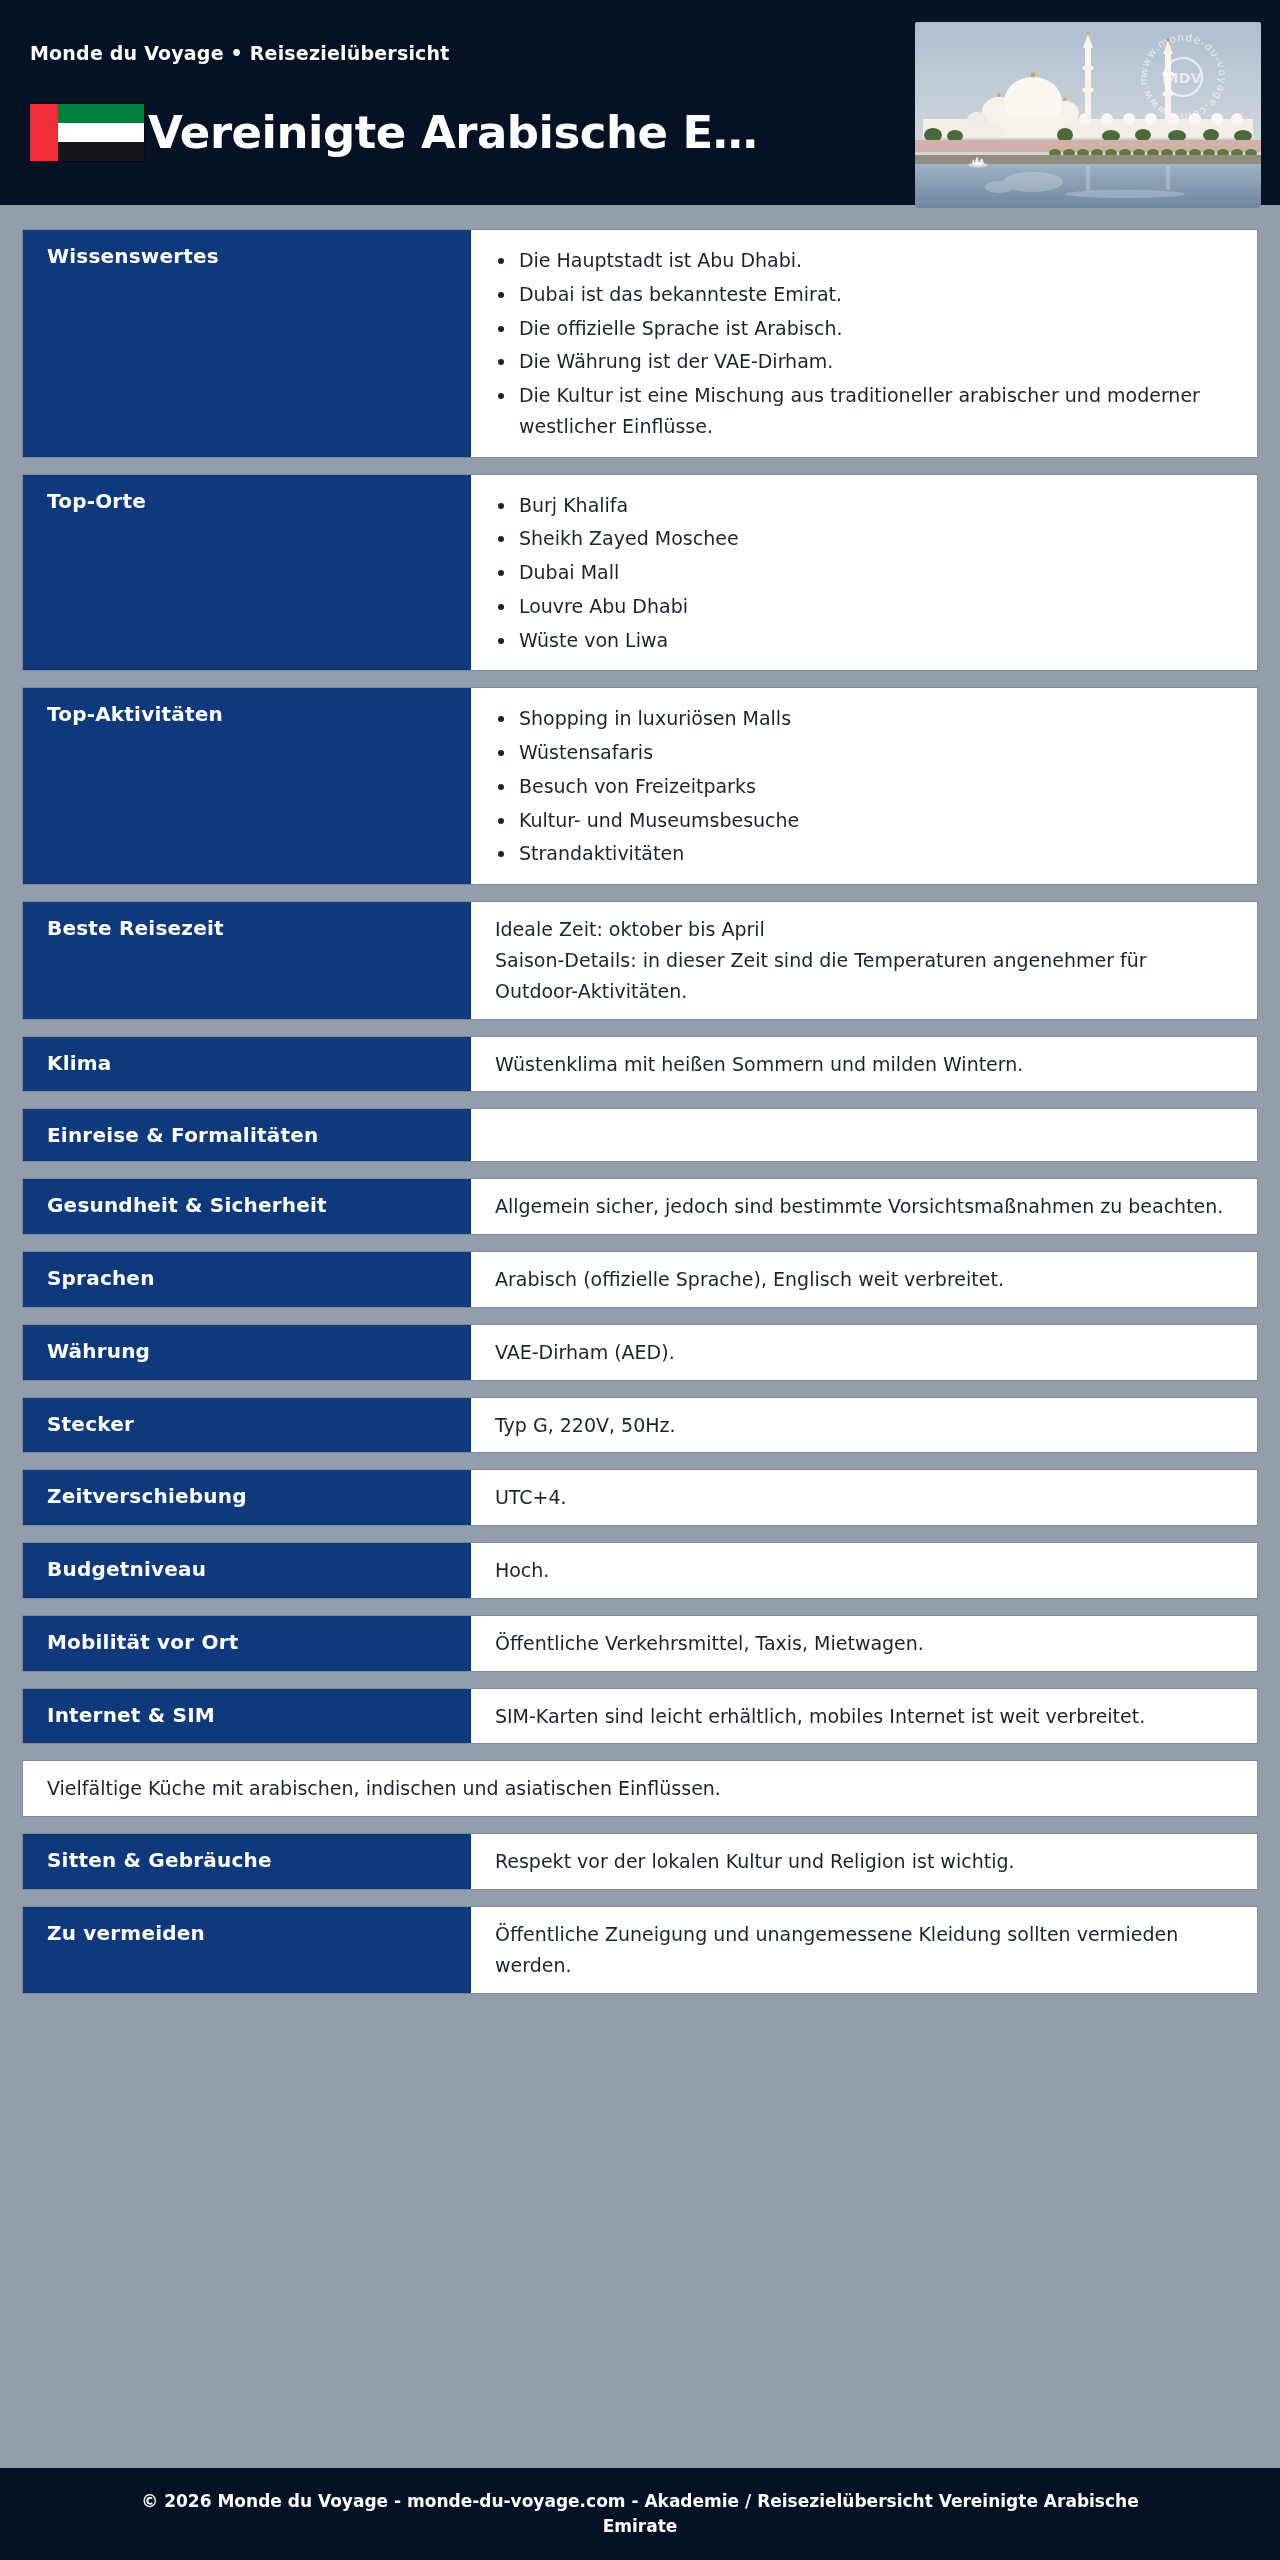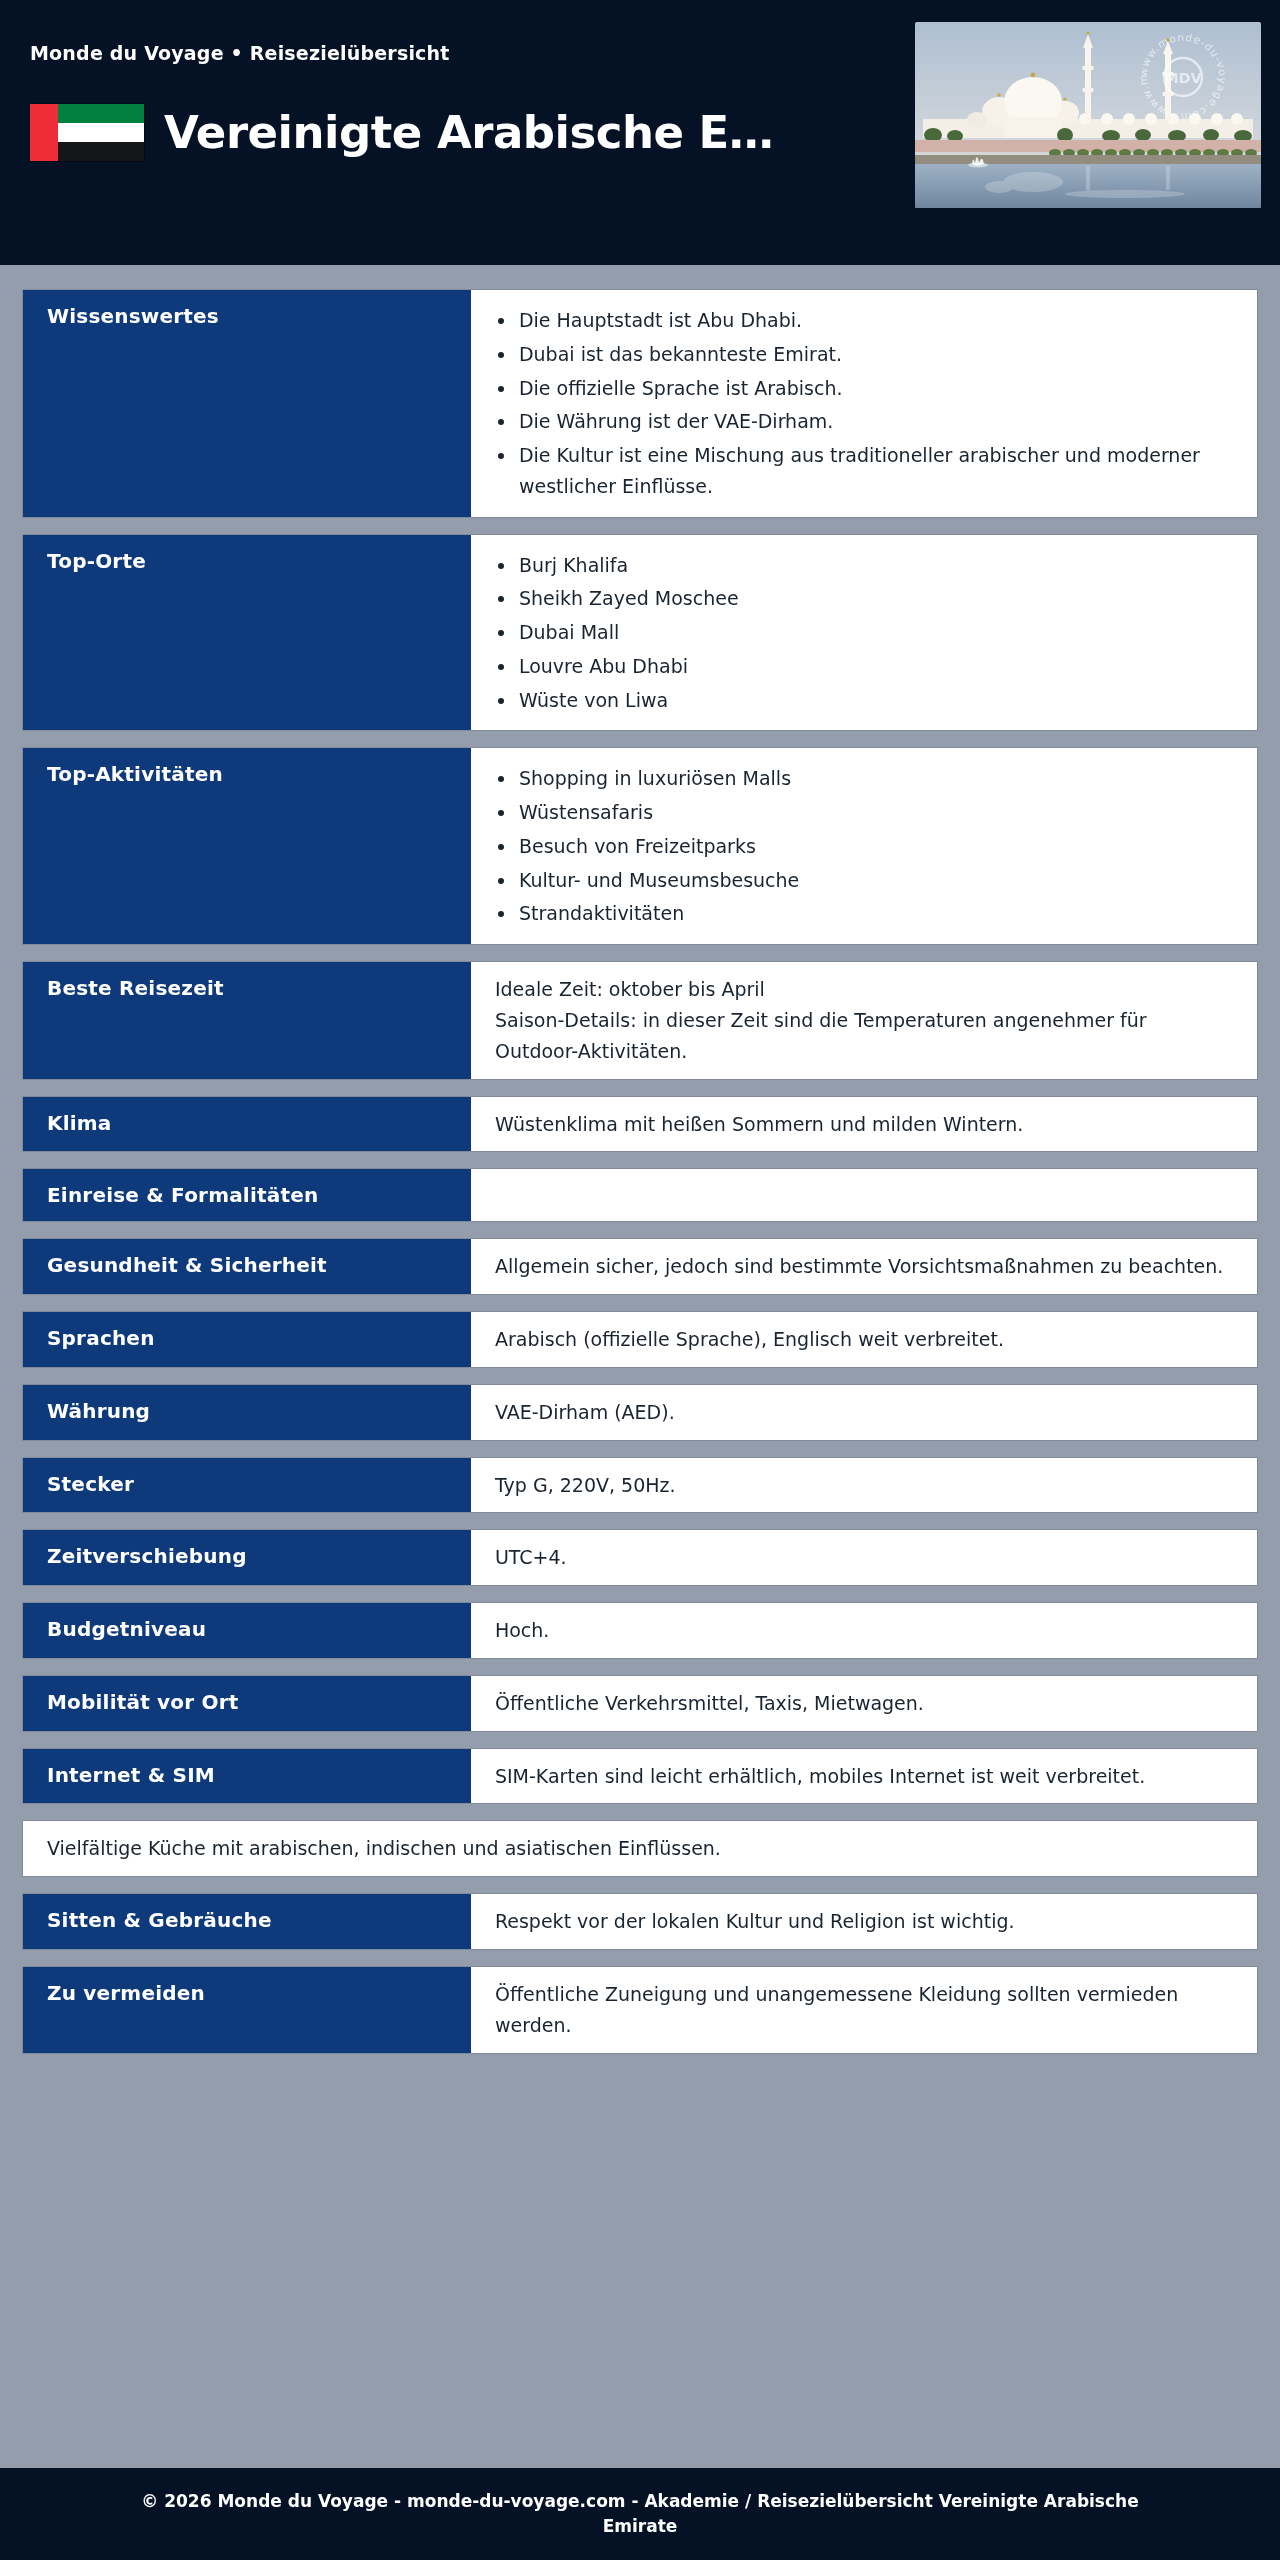--- a/index.html
+++ b/index.html
@@ -13,26 +13,26 @@
   *{box-sizing:border-box;}
   html,body{margin:0;padding:0;}
   body{
     width:1280px;height:2560px;overflow:hidden;
     background:var(--page-bg);
     font-family:"DejaVu Sans","Liberation Sans",sans-serif;
     display:flex;flex-direction:column;
   }
   
   .header{
-    position:relative;height:265px;flex:0 0 auto;
+    position:relative;height:205px;flex:0 0 auto;
     background:var(--header-bg);color:var(--white);
     padding:42px 30px 0 30px;
   }
   .breadcrumb{font-size:19px;font-weight:bold;letter-spacing:.2px;}
-  .title-row{display:flex;align-items:center;gap:20px;margin-top:12px;}
+  .title-row{display:flex;align-items:center;gap:4px;margin-top:12px;}
   .flag{width:114px;height:57px;display:flex;flex:0 0 auto;box-shadow:0 0 0 1px rgba(0,0,0,.35);}
   .flag .bar{width:28px;background:#ee2d39;}
   .flag .stripes{flex:1;display:flex;flex-direction:column;}
   .flag .stripes div{flex:1;}
   .s-green{background:#00823e;}
   .s-white{background:#ffffff;}
   .s-black{background:#14161a;}
   .page-title{
     font-size:45px;font-weight:bold;letter-spacing:-.5px;
     white-space:nowrap;max-width:740px;overflow:hidden;

